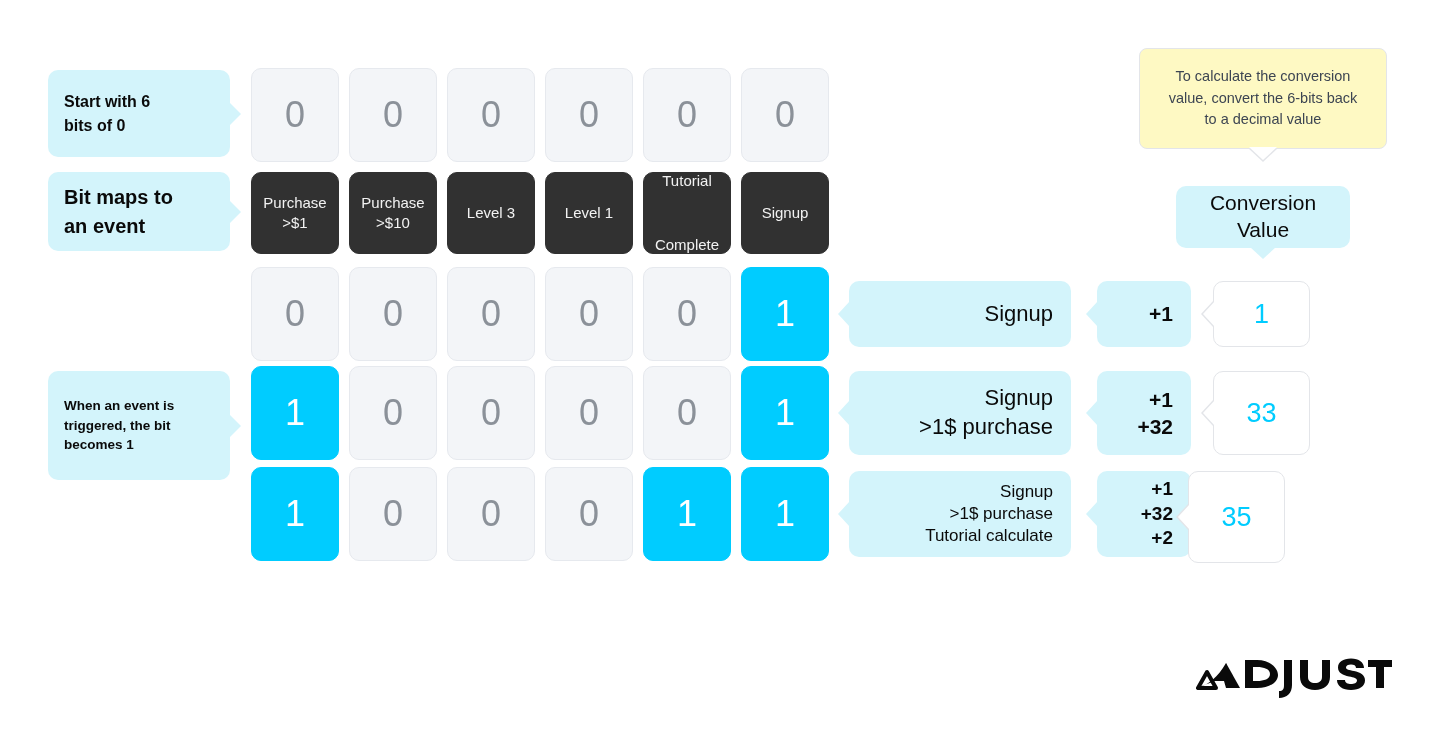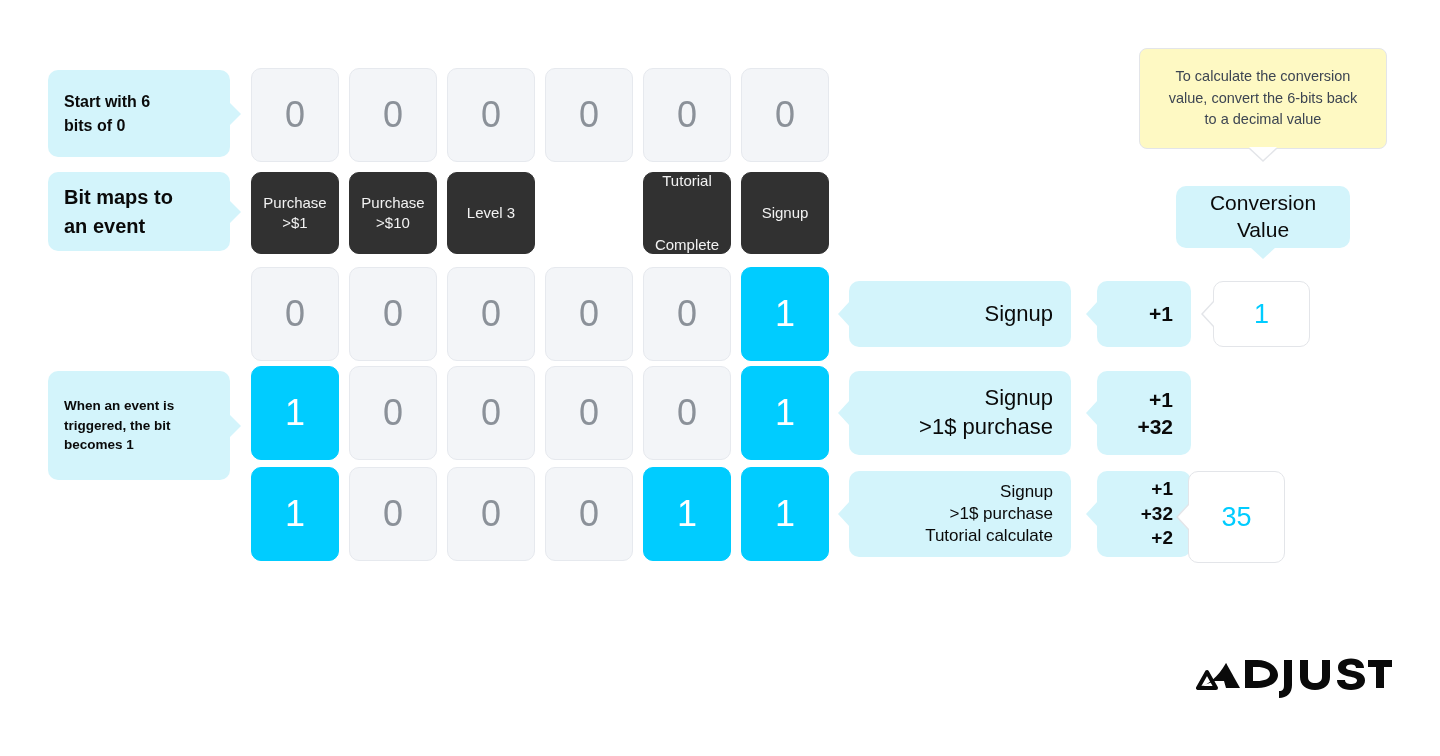--- a/index.html
+++ b/index.html
@@ -240,20 +240,23 @@
     <span>Purchase</span>
     <span>&gt;$1</span>
   </div>
   <div class="cell event" style="left:349px; top:172px;">
     <span>Purchase</span>
     <span>&gt;$10</span>
   </div>
   <div class="cell event" style="left:447px; top:172px;">
     <span>Level 3</span>
   </div>
+  <div class="cell event" style="left:545px; top:172px;">
+    <span>Level 1</span>
+  </div>
   <div class="cell event" style="left:643px; top:172px;gap:44px;">
     <span>Tutorial</span>
     <span>Complete</span>
   </div>
   <div class="cell event" style="left:741px; top:172px;">
     <span>Signup</span>
   </div>
 
   <div class="cell zero" style="left:251px; top:267px;">
       <span>0</span>
@@ -337,20 +340,25 @@
     </div>
     <span class="notch"></span>
   </div>
   <div class="chip" style="left:1097px; top:371px; width:94px; height:84px; font-size:21px; font-weight:700;">
     <div>
       <span class="line">+1</span>
       <span class="line">+32</span>
     </div>
     <span class="notch"></span>
   </div>
+  <div class="valuebox" style="left:1213px; top:371px; width:97px; height:84px;">
+    <span class="notch-outer"></span>
+    <span class="notch-inner"></span>
+    <span>33</span>
+  </div>
 
   <div class="chip" style="left:849px; top:471px; width:222px; height:86px; font-size:17px; font-weight:500;">
     <div>
       <span class="line">Signup</span>
       <span class="line">&gt;1$ purchase</span>
       <span class="line">Tutorial calculate</span>
     </div>
     <span class="notch"></span>
   </div>
   <div class="chip" style="left:1097px; top:471px; width:94px; height:86px; font-size:19px; font-weight:700;">

